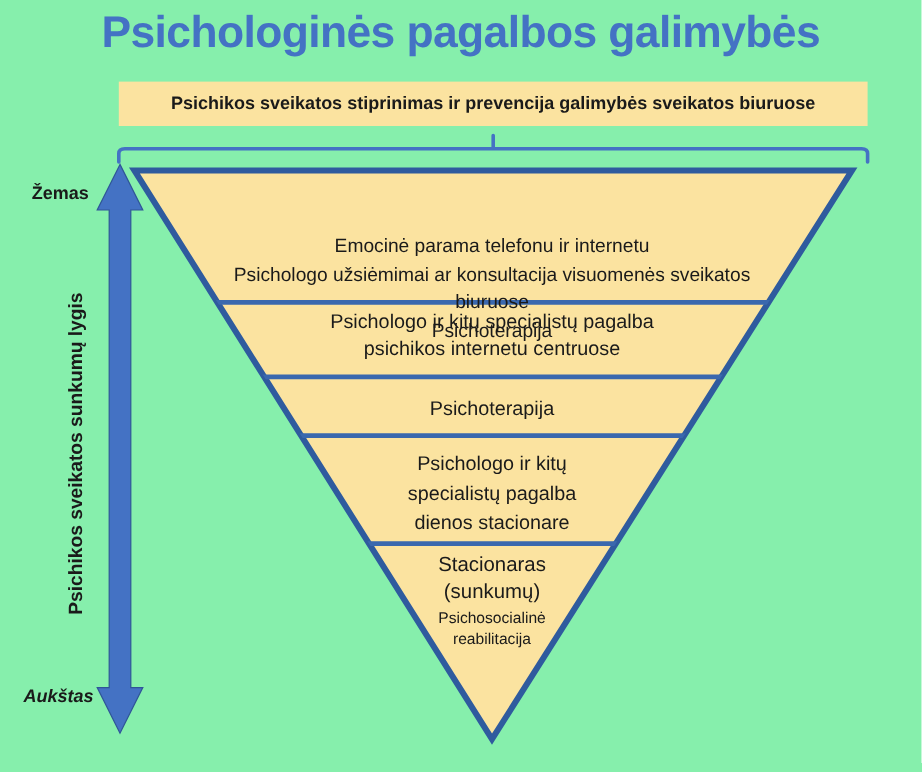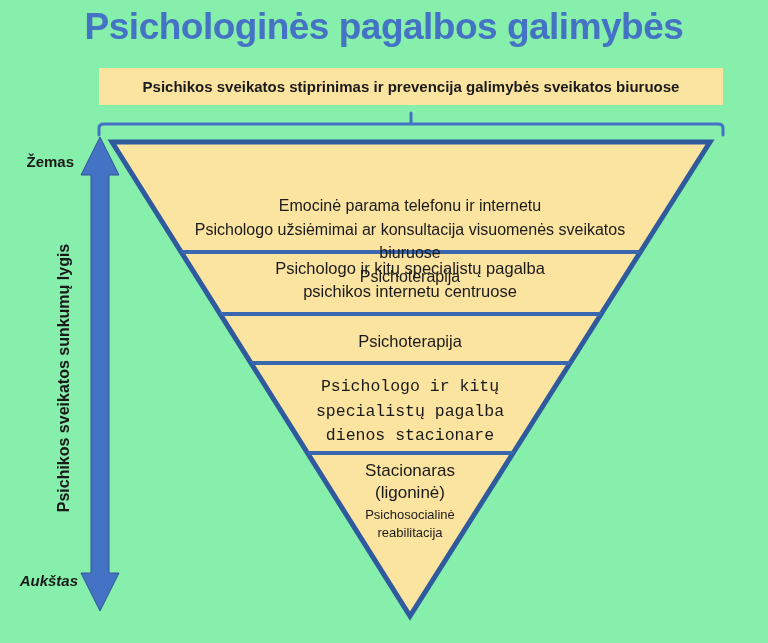--- a/index.html
+++ b/index.html
@@ -50,21 +50,21 @@
   }
   .tier-text {
     position: absolute;
     text-align: center;
     color: #1a1a1a;
     white-space: pre-line;
   }
   .tier-1 { left: 114px; top: 152px; width: 592px; font-size: 16px;   line-height: 23.5px; margin-top: 42px; }
   .tier-2 { left: 185px; top: 257px; width: 450px; font-size: 16.5px; line-height: 23px; }
   .tier-3 { left: 285px; top: 330px; width: 250px; font-size: 16.5px; line-height: 22px; }
-  .tier-4 { left: 260px; top: 375px; width: 300px; font-size: 16.5px; line-height: 24.5px; font-family: Liberation Mono, monospace; }
+  .tier-4 { left: 260px; top: 375px; width: 300px; font-size: 16.5px; line-height: 24.5px; }
   .tier-5-main { left: 310px; top: 460px; width: 200px; font-size: 17px;   line-height: 22px; }
   .tier-5-sub  { left: 310px; top: 506px; width: 200px; font-size: 13px; line-height: 17.5px; }
   .axis-end-label {
     position: absolute;
     color: #1a1a1a;
     font-size: 15px;
     font-weight: 700;
     text-align: right;
   }
   .axis-end-top    { left: 0; top: 153px; width: 64px; padding-left: 10px; }
@@ -126,18 +126,18 @@
   <div class="tier-text tier-2">Psichologo ir kitų specialistų pagalba
 psichikos internetu centruose</div>
 
   <div class="tier-text tier-3">Psichoterapija</div>
 
   <div class="tier-text tier-4">Psichologo ir kitų
 specialistų pagalba
 dienos stacionare</div>
 
   <div class="tier-text tier-5-main">Stacionaras
-(ligoninė)</div>
+(sunkumų)</div>
 
   <div class="tier-text tier-5-sub">Psichosocialinė
 reabilitacija</div>
 
 </div>
 
 </body></html>

